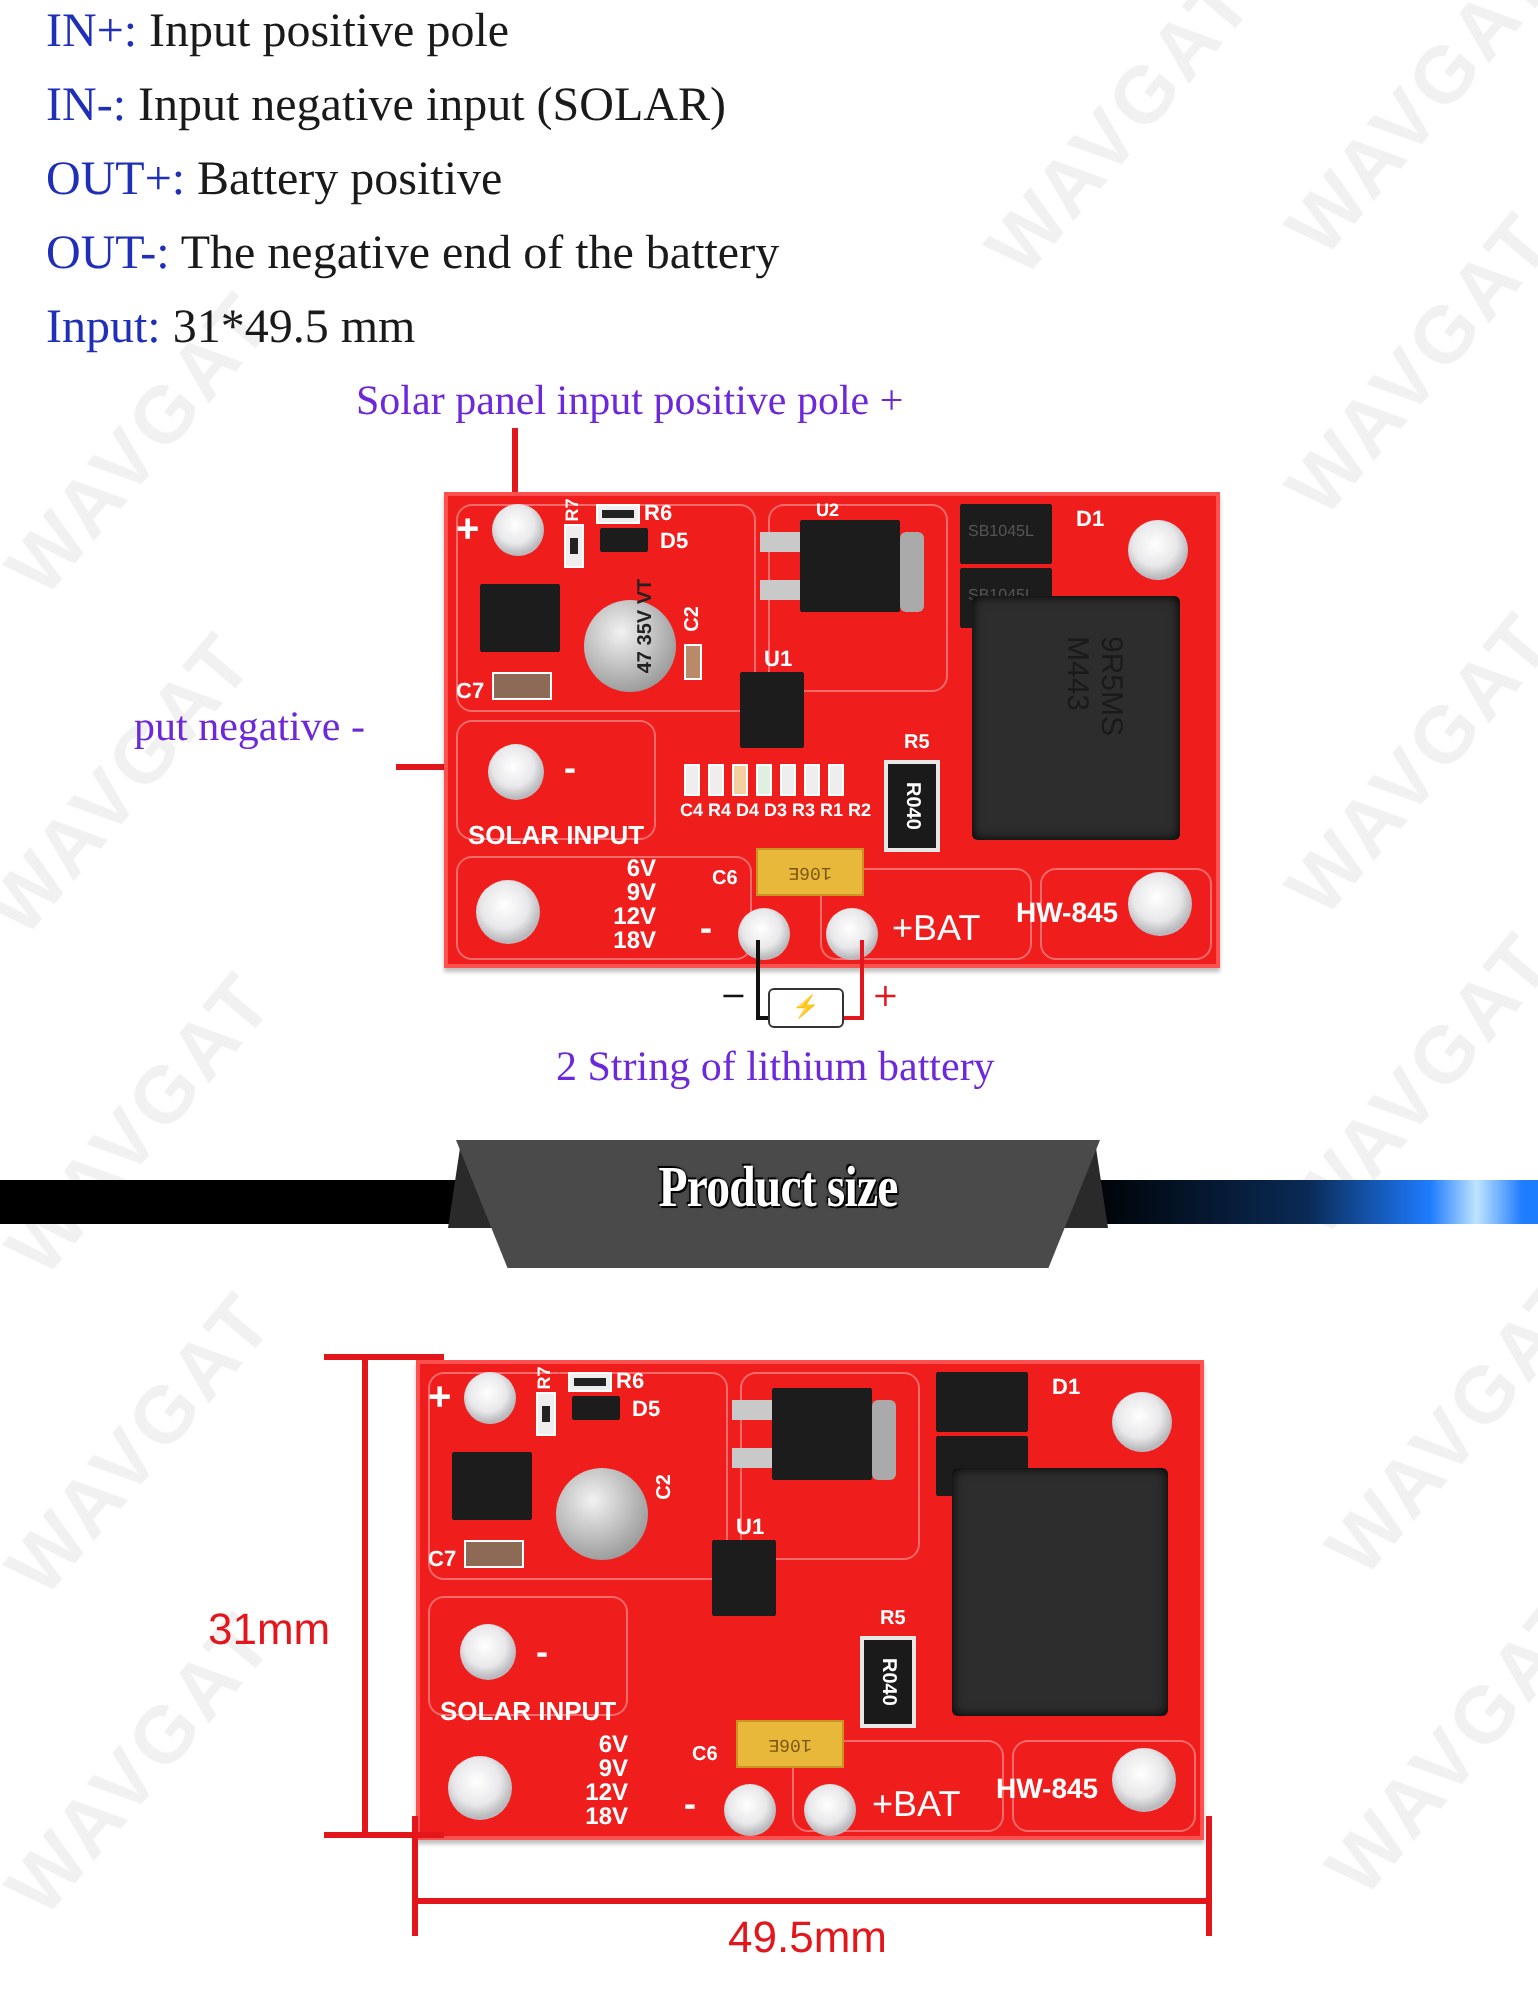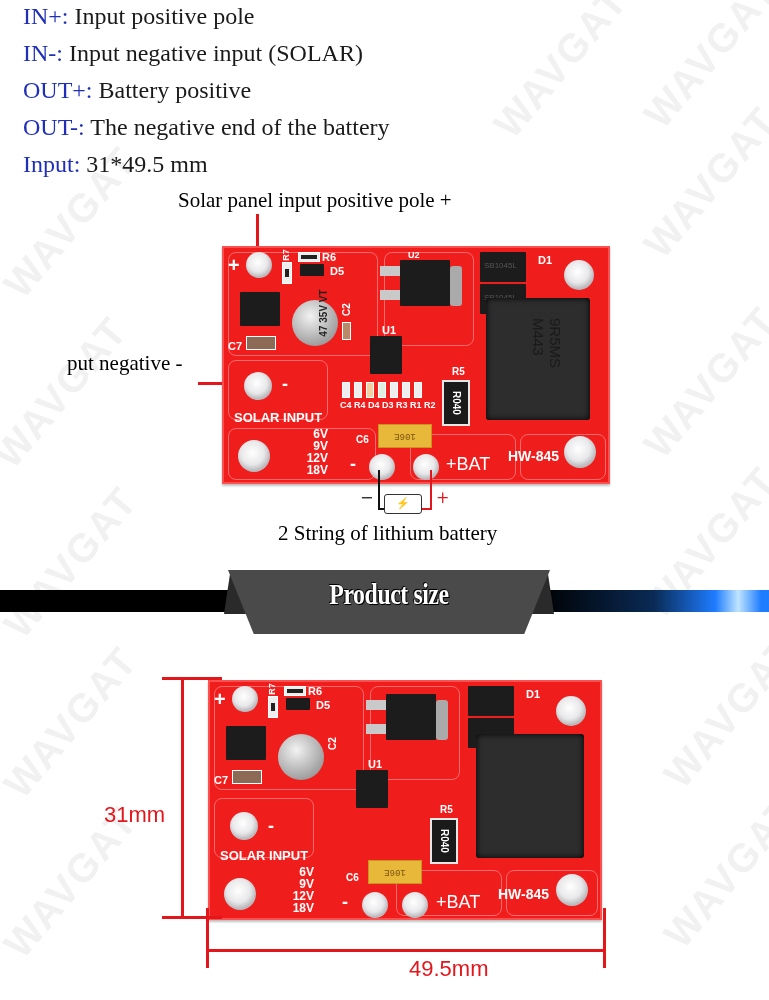--- a/index.html
+++ b/index.html
@@ -1,21 +1,21 @@
 <!DOCTYPE html>
 <html><head>
 <meta charset="utf-8">
 <style>
   * { margin:0; padding:0; box-sizing:border-box; }
   html, body { width:769px; height:1000px; background:#fff; overflow:hidden; }
   body { position:relative; font-family:"DejaVu Serif", serif; }
   .wm { position:absolute; font-family:"Liberation Sans", sans-serif; font-weight:bold; font-size:40px; color:rgba(200,200,200,0.25); transform:rotate(-50deg); letter-spacing:2px; pointer-events:none; }
   .spec { position:absolute; left:23px; font-family:"Liberation Serif", serif; font-size:24px; color:#1a1a1a; }
   .spec .k { color:#1f2fb8; }
-  .annot { position:absolute; font-family:"Liberation Serif", serif; font-size:21px; color:#000000; }
+  .annot { position:absolute; font-family:"Liberation Serif", serif; font-size:21px; color:#6d28d9; }
   .redline { position:absolute; background:#e3161c; }
   .board { position:absolute; background:#f01d1d; border:2px solid #ff5050; box-shadow:0 2px 2px rgba(0,0,0,0.25); overflow:hidden; }
   .board .zone { position:absolute; border:1.5px solid #ff6a6a; border-radius:8px; }
   .hole { position:absolute; border-radius:50%; background:radial-gradient(circle at 45% 40%, #fff 0%, #e8e8ea 45%, #b8b8bc 70%, #e0e0e0 100%); }
   .silk { position:absolute; color:#fff; font-family:"Liberation Sans", sans-serif; font-weight:bold; white-space:nowrap; }
   .chip { position:absolute; background:#1c1c1c; border-radius:1px; }
   .pin { position:absolute; background:#c9c9c9; }
   .cap { position:absolute; border-radius:50%; background:radial-gradient(circle at 40% 35%, #f2f2f2, #9c9c9c 75%); }
   .smd { position:absolute; background:#eee; border:1px solid #fff; }
   .smd .b { position:absolute; left:2px; right:2px; top:30%; bottom:30%; background:#222; }
@@ -227,13 +227,13 @@
 </div>
 
 <div class="redline" style="left:181px;top:677px;width:3px;height:242px;"></div>
 <div class="redline" style="left:162px;top:677px;width:60px;height:3px;"></div>
 <div class="redline" style="left:162px;top:916px;width:60px;height:3px;"></div>
 <div class="dim-label" style="left:104px;top:802px;">31mm</div>
 
 <div class="redline" style="left:206px;top:949px;width:400px;height:3px;"></div>
 <div class="redline" style="left:206px;top:908px;width:3px;height:60px;"></div>
 <div class="redline" style="left:603px;top:908px;width:3px;height:60px;"></div>
-<div class="dim-label" style="left:364px;top:956px;margin-left:45px;">49.5mm</div>
+<div class="dim-label" style="left:364px;top:956px;">49.5mm</div>
 
 </body></html>

